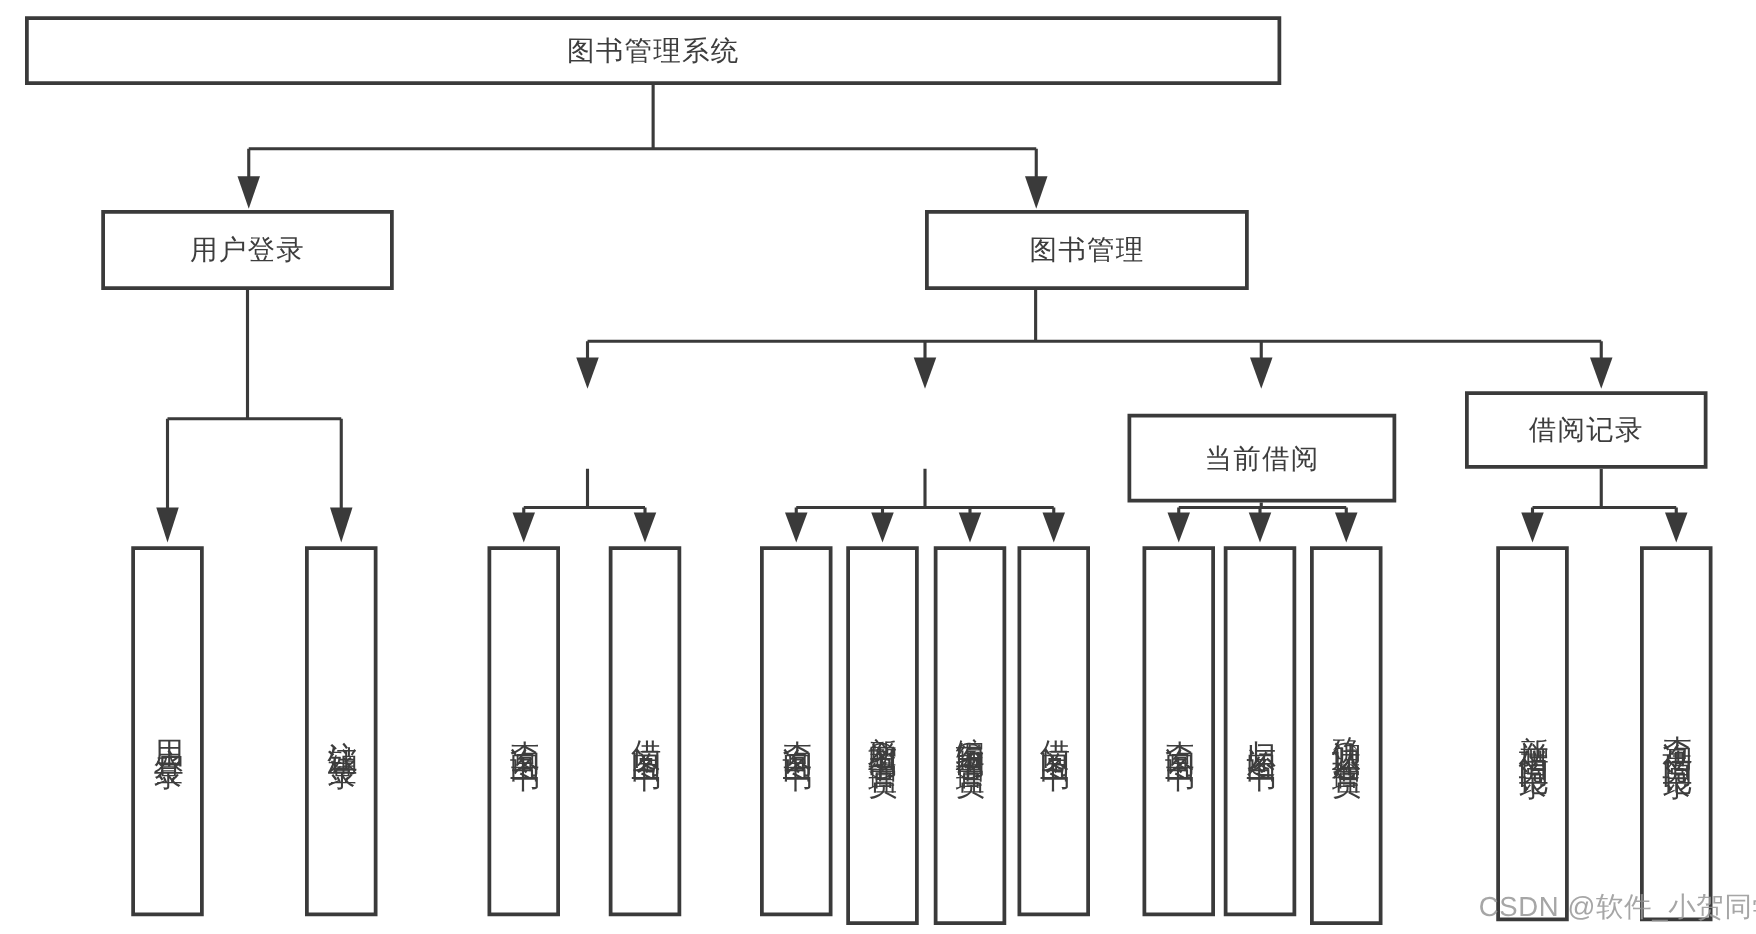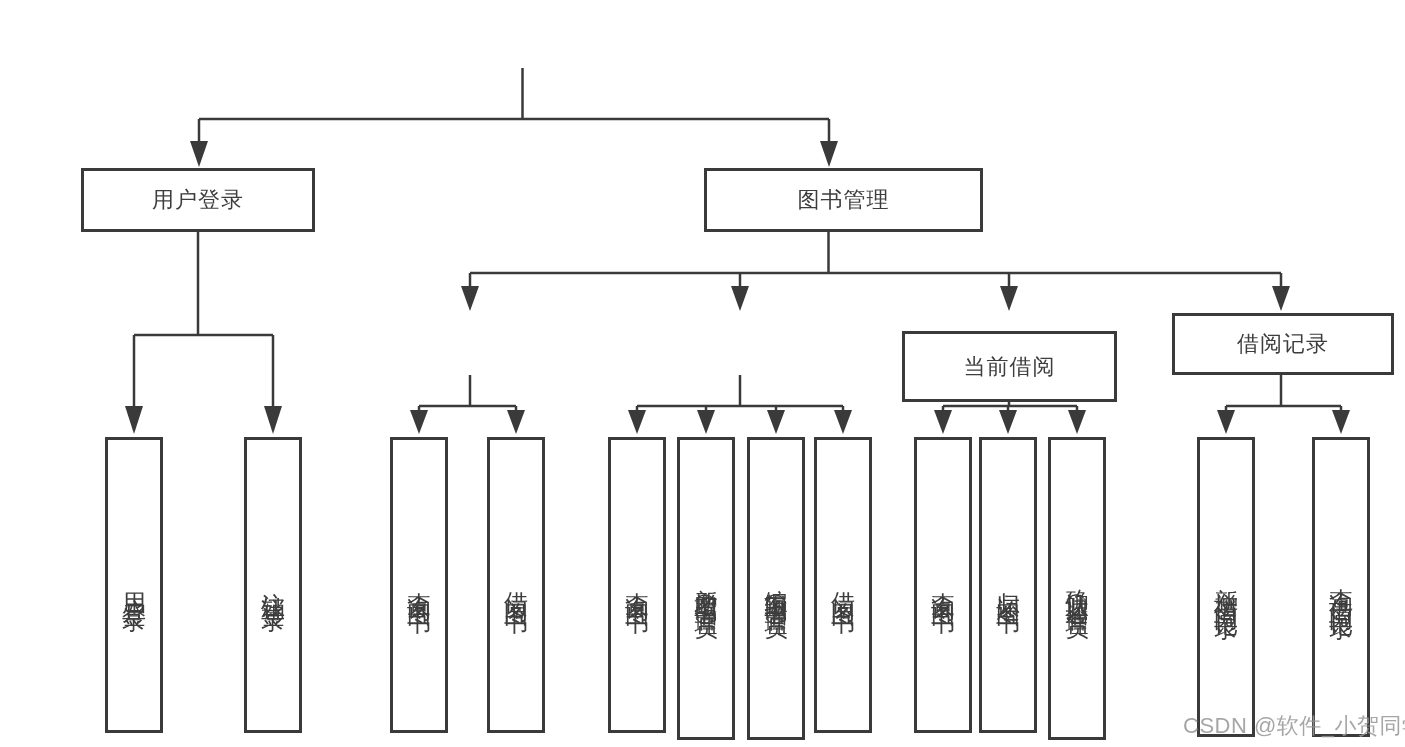--- a/index.html
+++ b/index.html
@@ -102,32 +102,35 @@
     <g>
       <line x1="1281" y1="375" x2="1281" y2="406"></line>
       <line x1="1226" y1="406" x2="1341" y2="406"></line>
       <line x1="1226" y1="406" x2="1226" y2="412"></line>
       <polygon points="1217,410 1235,410 1226,434"></polygon>
       <line x1="1341" y1="406" x2="1341" y2="412"></line>
       <polygon points="1332,410 1350,410 1341,434"></polygon>
     </g>
   </svg>
 
+  <div class="box hbox root" style="left:20px;top:13px;width:1005px;height:55px;">
+    <span>图书管理系统</span>
+  </div>
 
   <div class="box hbox" style="left:81px;top:168px;width:234px;height:64px;">
     <span>用户登录</span>
   </div>
-  <div class="box hbox" style="left:704px;top:168px;width:279px;height:64px;font-family:Liberation Serif, serif;">
+  <div class="box hbox" style="left:740px;top:168px;width:259px;height:64px;font-family:Liberation Serif, serif;">
     <span>图书管理</span>
   </div>
 
   <div class="box hbox" style="left:902px;top:331px;width:215px;height:71px;">
     <span>当前借阅</span>
   </div>
-  <div class="box hbox" style="left:1172px;top:313px;width:222px;height:62px;">
+  <div class="box hbox" style="left:1172px;top:313px;width:194px;height:62px;">
     <span>借阅记录</span>
   </div>
 
   <div class="box vbox" style="left:105px;top:437px;height:296px;">
     <span class="vtext">用户登录</span>
   </div>
   <div class="box vbox" style="left:244px;top:437px;height:296px;">
     <span class="vtext">注销登录</span>
   </div>
 

